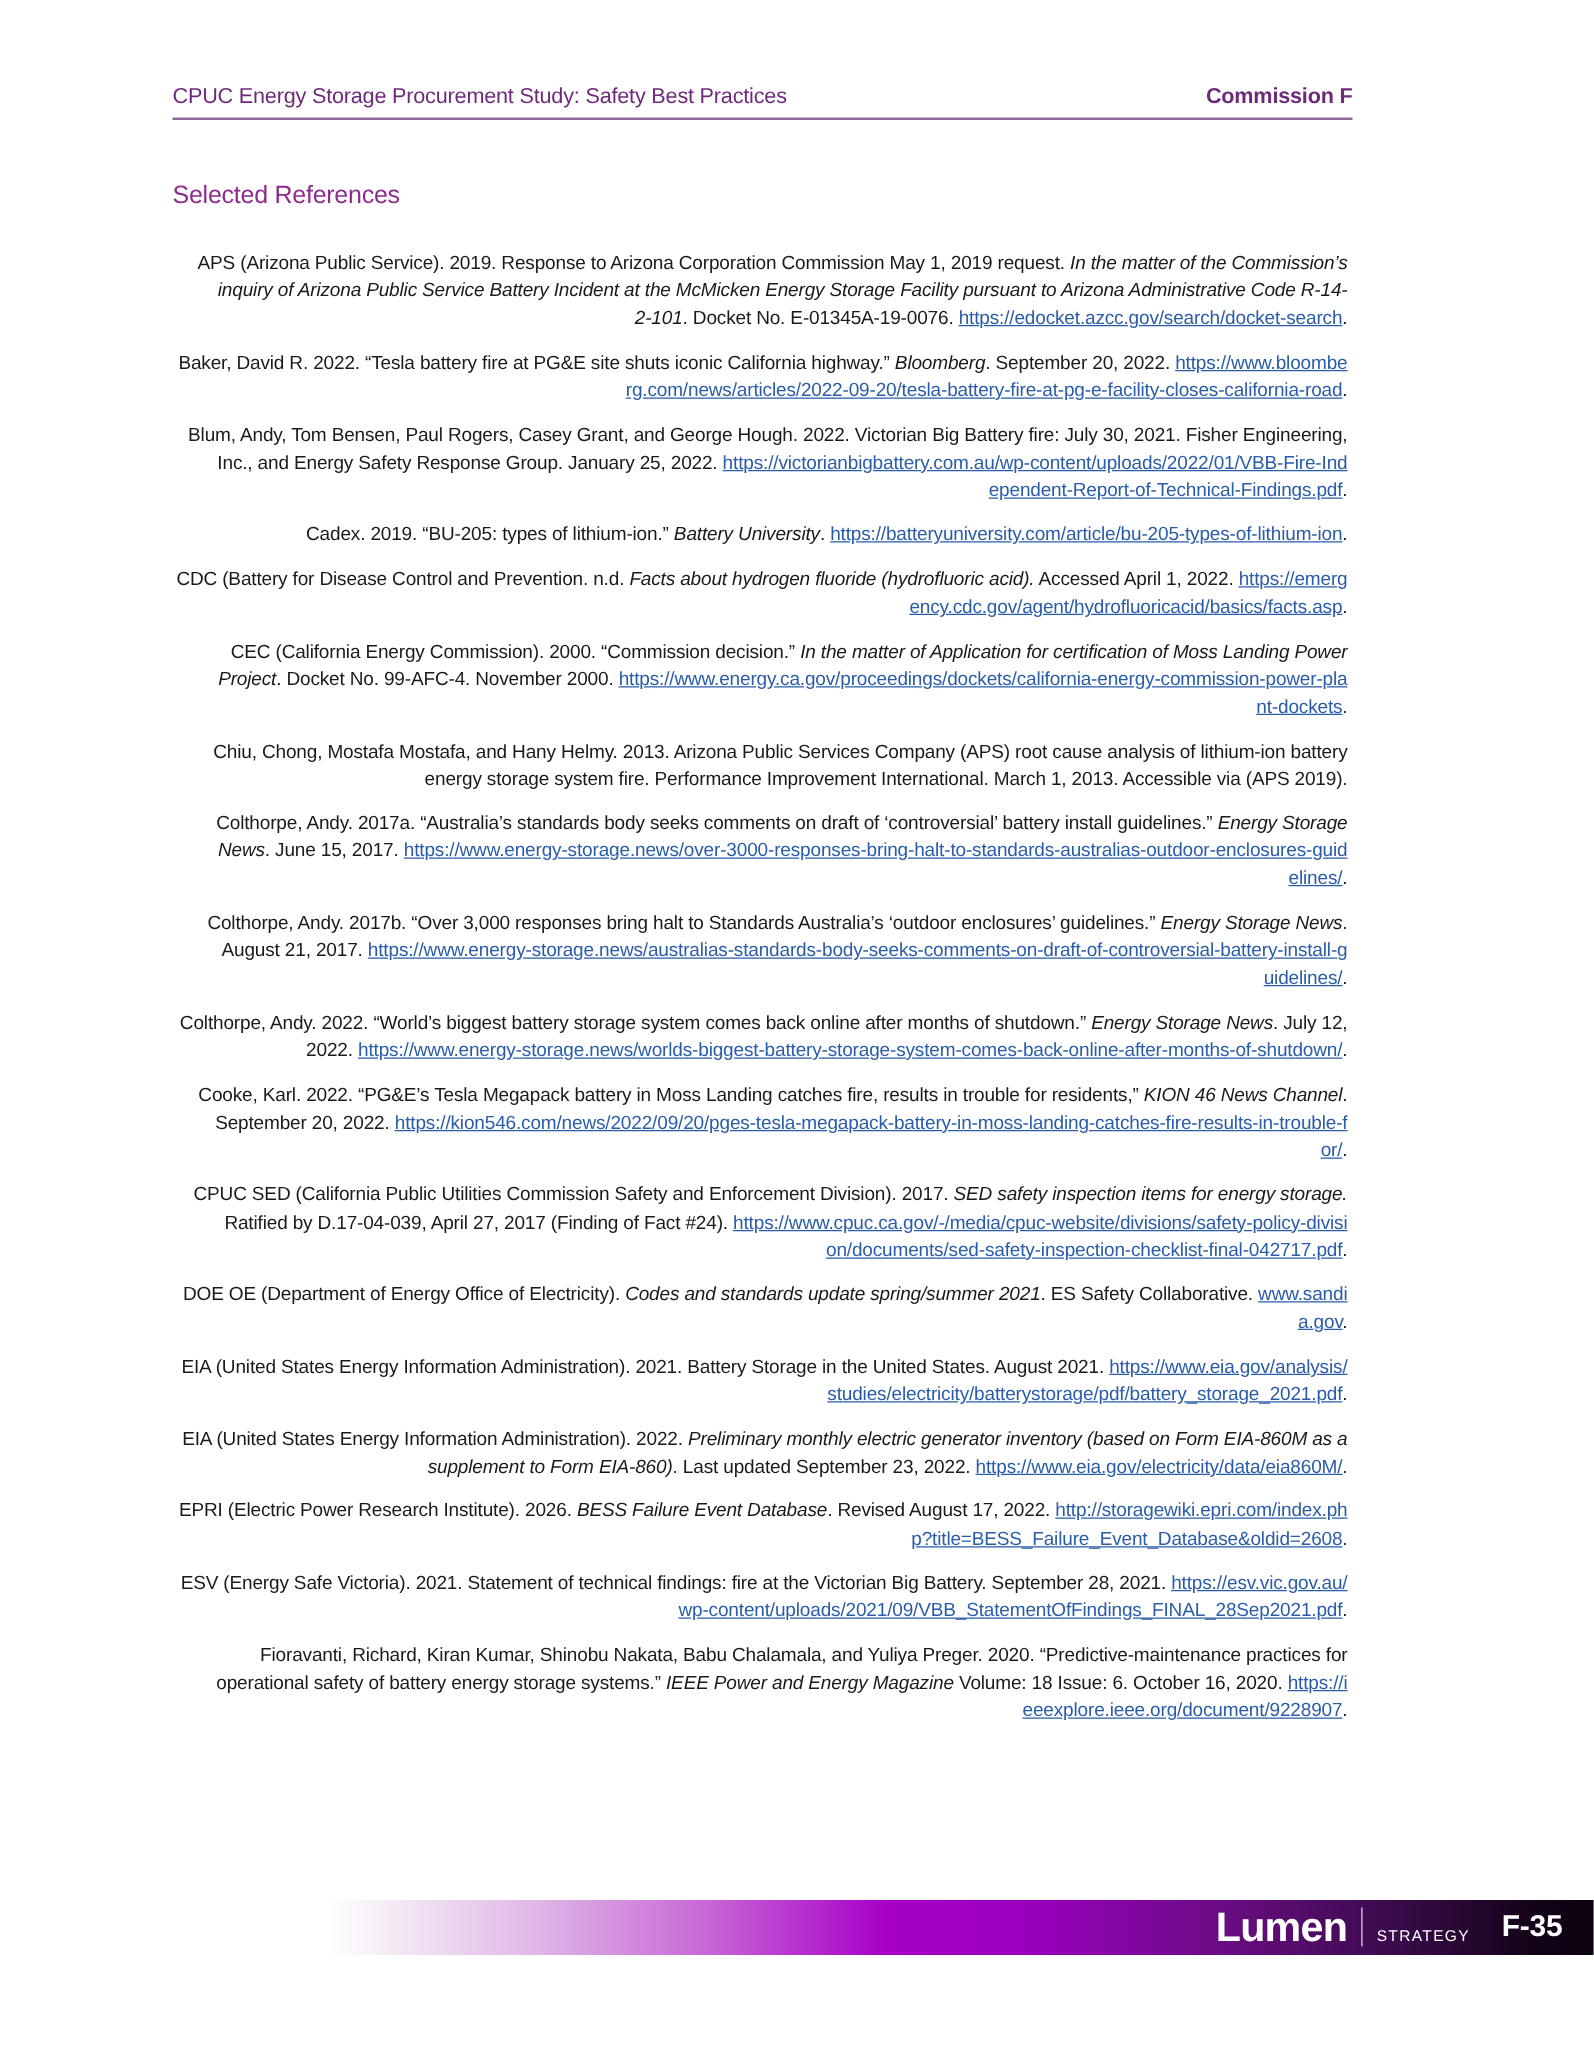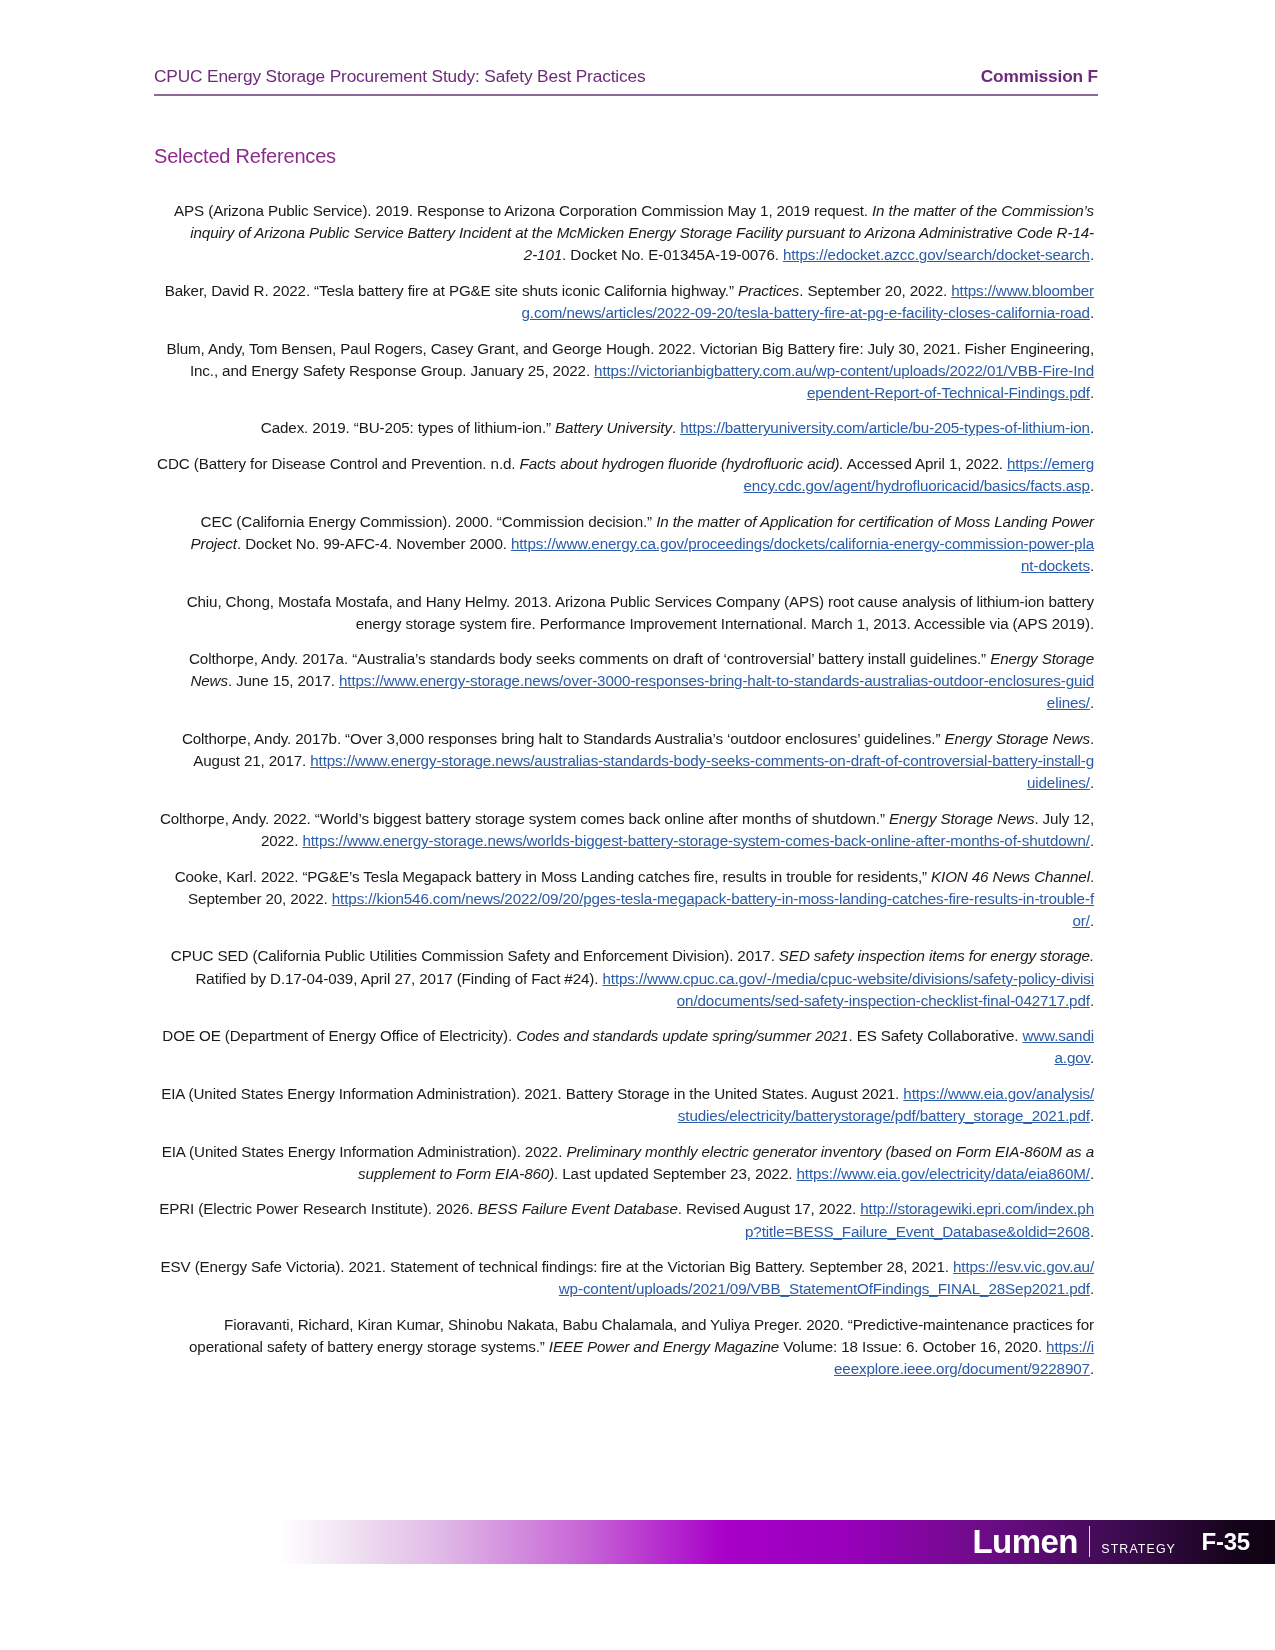--- a/index.html
+++ b/index.html
@@ -12,21 +12,20 @@
     background: #ffffff;
     font-family: "Liberation Sans", sans-serif;
     position: relative;
     overflow: hidden;
   }
 
   .page {
     position: absolute;
     inset: 0;
     background: #fff;
-    margin-left: 16px;
   }
 
   
   .header {
     position: absolute;
     left: 138px;
     top: 66px;
     width: 944px;
     display: flex;
     justify-content: space-between;
@@ -157,21 +156,21 @@
 
   <div class="header">
     <span class="header-left">CPUC Energy Storage Procurement Study: Safety Best Practices</span>
     <span class="header-right">Commission F</span>
   </div>
 
   <div class="section-title">Selected References</div>
 
   <div class="refs" id="refs-container">
       <div class="ref" id="ref-aps-2019"><span>APS (Arizona Public Service). 2019. Response to Arizona Corporation Commission May 1, 2019 request. </span><span class="it">In the matter of the Commission’s inquiry of Arizona Public Service Battery Incident at the McMicken Energy Storage Facility pursuant to Arizona Administrative Code R-14-2-101</span><span>. Docket No. E-01345A-19-0076. </span><span class="lnk">https://edocket.azcc.gov/search/docket-search</span><span>.</span></div>
-      <div class="ref" id="ref-baker-2022"><span>Baker, David R. 2022. “Tesla battery fire at PG&amp;E site shuts iconic California highway.” </span><span class="it">Practices</span><span>. September 20, 2022. </span><span class="lnk">https://www.bloomberg.com/news/articles/2022-09-20/tesla-battery-fire-at-pg-e-facility-closes-california-road</span><span>.</span></div>
+      <div class="ref" id="ref-baker-2022"><span>Baker, David R. 2022. “Tesla battery fire at PG&amp;E site shuts iconic California highway.” </span><span class="it">Bloomberg</span><span>. September 20, 2022. </span><span class="lnk">https://www.bloomberg.com/news/articles/2022-09-20/tesla-battery-fire-at-pg-e-facility-closes-california-road</span><span>.</span></div>
       <div class="ref" id="ref-blum-2022"><span>Blum, Andy, Tom Bensen, Paul Rogers, Casey Grant, and George Hough. 2022. Victorian Big Battery fire: July 30, 2021. Fisher Engineering, Inc., and Energy Safety Response Group. January 25, 2022. </span><span class="lnk">https://victorianbigbattery.com.au/wp-content/uploads/2022/01/VBB-Fire-Independent-Report-of-Technical-Findings.pdf</span><span>.</span></div>
       <div class="ref" id="ref-cadex-2019"><span>Cadex. 2019. “BU-205: types of lithium-ion.” </span><span class="it">Battery University</span><span>. </span><span class="lnk">https://batteryuniversity.com/article/bu-205-types-of-lithium-ion</span><span>.</span></div>
       <div class="ref" id="ref-cdc-nd"><span>CDC (Battery for Disease Control and Prevention. n.d. </span><span class="it">Facts about hydrogen fluoride (hydrofluoric acid).</span><span> Accessed April 1, 2022. </span><span class="lnk">https://emergency.cdc.gov/agent/hydrofluoricacid/basics/facts.asp</span><span>.</span></div>
       <div class="ref" id="ref-cec-2000"><span>CEC (California Energy Commission). 2000. “Commission decision.” </span><span class="it">In the matter of Application for certification of Moss Landing Power Project</span><span>. Docket No. 99-AFC-4. November 2000. </span><span class="lnk">https://www.energy.ca.gov/proceedings/dockets/california-energy-commission-power-plant-dockets</span><span>.</span></div>
       <div class="ref" id="ref-chiu-2013"><span>Chiu, Chong, Mostafa Mostafa, and Hany Helmy. 2013. Arizona Public Services Company (APS) root cause analysis of lithium-ion battery energy storage system fire. Performance Improvement International. March 1, 2013. Accessible via (APS 2019).</span></div>
       <div class="ref" id="ref-colthorpe-2017a"><span>Colthorpe, Andy. 2017a. “Australia’s standards body seeks comments on draft of ‘controversial’ battery install guidelines.” </span><span class="it">Energy Storage News</span><span>. June 15, 2017. </span><span class="lnk">https://www.energy-storage.news/over-3000-responses-bring-halt-to-standards-australias-outdoor-enclosures-guidelines/</span><span>.</span></div>
       <div class="ref" id="ref-colthorpe-2017b"><span>Colthorpe, Andy. 2017b. “Over 3,000 responses bring halt to Standards Australia’s ‘outdoor enclosures’ guidelines.” </span><span class="it">Energy Storage News</span><span>. August 21, 2017. </span><span class="lnk">https://www.energy-storage.news/australias-standards-body-seeks-comments-on-draft-of-controversial-battery-install-guidelines/</span><span>.</span></div>
       <div class="ref" id="ref-colthorpe-2022"><span>Colthorpe, Andy. 2022. “World’s biggest battery storage system comes back online after months of shutdown.” </span><span class="it">Energy Storage News</span><span>. July 12, 2022. </span><span class="lnk">https://www.energy-storage.news/worlds-biggest-battery-storage-system-comes-back-online-after-months-of-shutdown/</span><span>.</span></div>
       <div class="ref" id="ref-cooke-2022"><span>Cooke, Karl. 2022. “PG&amp;E’s Tesla Megapack battery in Moss Landing catches fire, results in trouble for residents,” </span><span class="it">KION 46 News Channel</span><span>. September 20, 2022. </span><span class="lnk">https://kion546.com/news/2022/09/20/pges-tesla-megapack-battery-in-moss-landing-catches-fire-results-in-trouble-for/</span><span>.</span></div>
       <div class="ref" id="ref-cpuc-sed-2017"><span>CPUC SED (California Public Utilities Commission Safety and Enforcement Division). 2017. </span><span class="it">SED safety inspection items for energy storage.</span><span> Ratified by D.17-04-039, April 27, 2017 (Finding of Fact #24). </span><span class="lnk">https://www.cpuc.ca.gov/-/media/cpuc-website/divisions/safety-policy-division/documents/sed-safety-inspection-checklist-final-042717.pdf</span><span>.</span></div>

